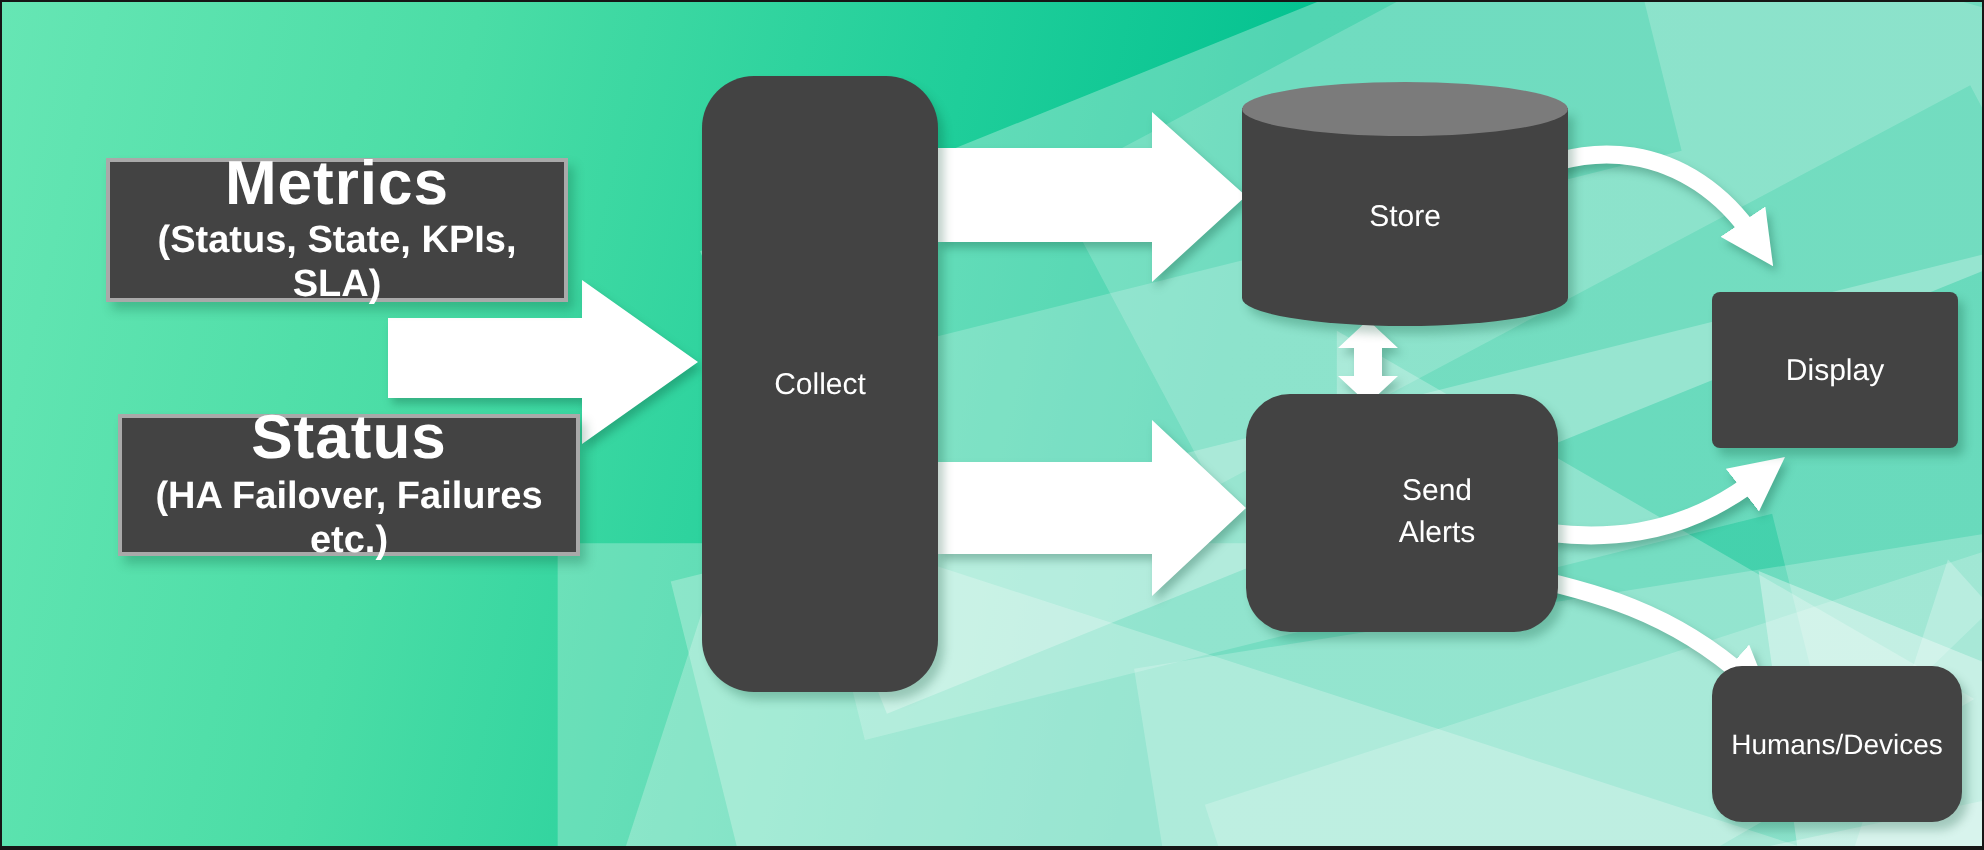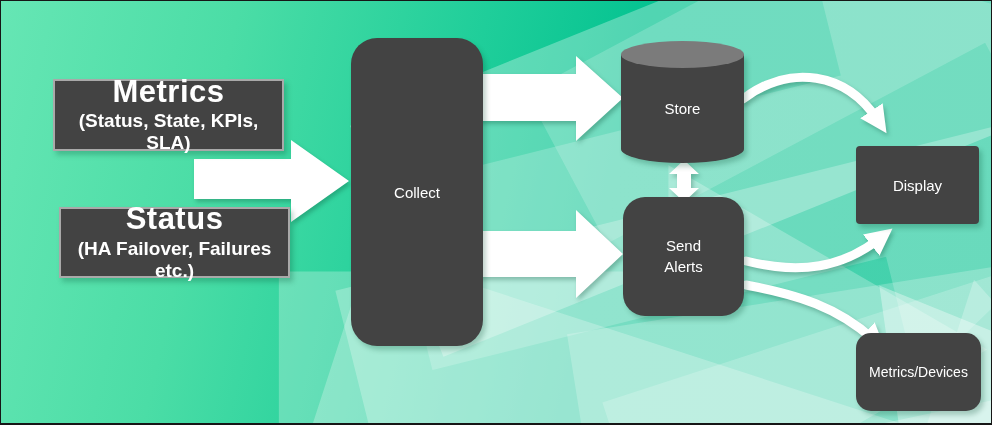--- a/index.html
+++ b/index.html
@@ -25,27 +25,27 @@
   }
   .label-box{
     border:2px solid #a9a9a9;
     flex-direction:column;
     box-sizing:border-box;
   }
   .label-box .box-title{font-size:31px;font-weight:700;line-height:1.05;letter-spacing:.5px;}
   .label-box .box-sub{font-size:19px;font-weight:600;margin-top:2px;}
   .metrics{left:52px;top:78px;width:231px;height:72px;}
   .events{left:58px;top:206px;width:231px;height:71px;}
-  .collect{left:350px;top:37px;width:132px;height:308px;border-radius:26px;font-size:15px;}
-  .send-alerts{left:622px;top:196px;width:121px;height:119px;border-radius:22px;font-size:15px;line-height:1.35;}
+  .collect{left:350px;top:37px;width:118px;height:308px;border-radius:26px;font-size:15px;}
+  .send-alerts{left:622px;top:196px;width:121px;height:119px;border-radius:22px;font-size:15px;line-height:1.35;padding-left:35px;}
   .send-alerts .lbl{width:52px;}
   .display{left:855px;top:145px;width:123px;height:78px;border-radius:4px;font-size:15px;}
   .humans{left:855px;top:332px;width:125px;height:78px;border-radius:15px;font-size:14px;}
   
-  .cylinder{position:absolute;left:620px;top:40px;width:123px;height:122px;}
+  .cylinder{position:absolute;left:620px;top:40px;width:123px;height:122px;padding-left:40px;}
   .cyl-body{
     position:absolute;left:0;top:13px;width:100%;height:109px;
     background:#434343;
     border-radius:0 0 50% 50% / 0 0 14px 14px;
     box-shadow:3px 4px 5px rgba(0,70,45,.25);
     display:flex;align-items:center;justify-content:center;
     font-size:15px;
   }
   .cyl-top{
     position:absolute;left:0;top:0;width:100%;height:27px;
@@ -125,16 +125,16 @@
 
   <div class="node send-alerts">
     <span class="lbl">Send Alerts</span>
   </div>
 
   <div class="node display">
     <span class="lbl">Display</span>
   </div>
 
   <div class="node humans">
-    <span class="lbl">Metrics/Devices</span>
+    <span class="lbl">Humans/Devices</span>
   </div>
 
 </div>
 
 </body></html>

